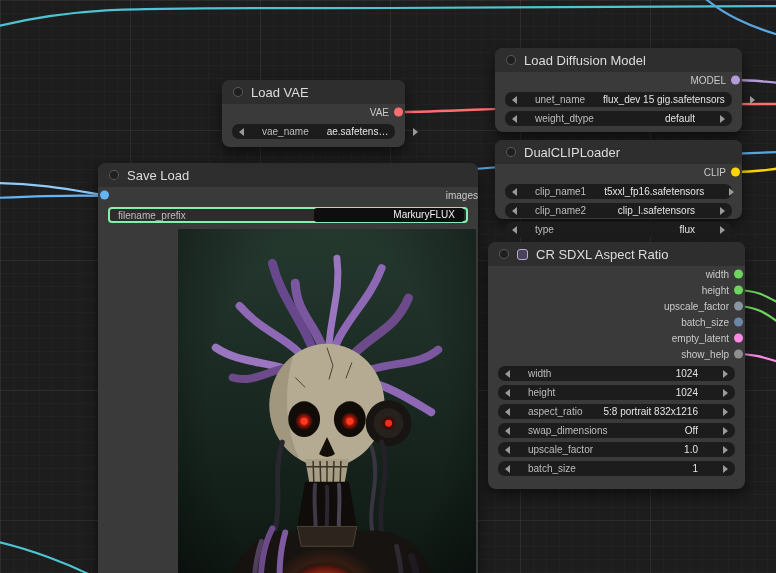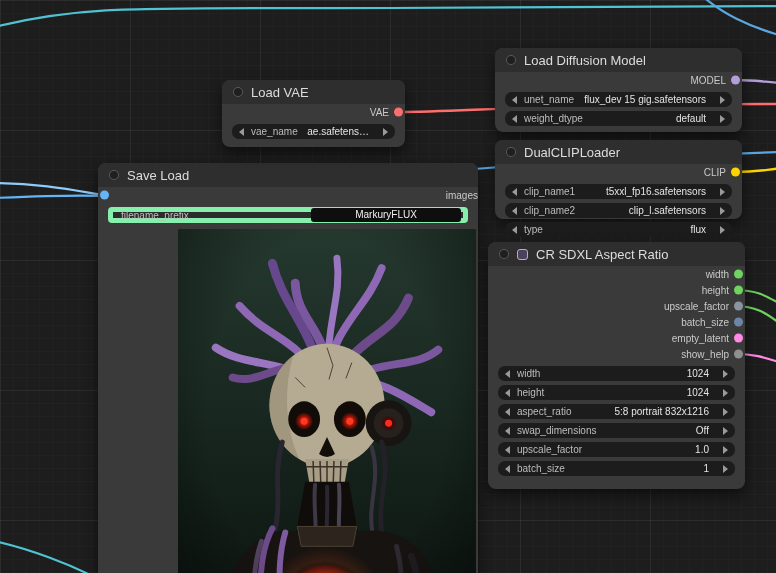--- a/index.html
+++ b/index.html
@@ -23,26 +23,26 @@
           background:#2e2e2e;border-radius:8px 8px 0 0;font-size:13px;color:#dcdcdc;white-space:nowrap}
   .cdot{width:10px;height:10px;border-radius:50%;background:#1f1f1f;box-shadow:inset 0 0 0 1px #5a5a5a;flex:0 0 auto}
   .badge{width:11px;height:11px;border-radius:3px;border:1.5px solid #b9a8dc;background:#4a4258;flex:0 0 auto}
   .srow{position:relative;height:16px;display:flex;align-items:center;font-size:10px;color:#c9c9c9}
   .srow.out{justify-content:flex-end;padding-right:16px}
   .srow.in{justify-content:flex-end;padding-left:14px}
   .sdot{position:absolute;top:50%;width:9px;height:9px;border-radius:50%;transform:translateY(-50%);background:#888}
   .srow.out .sdot{right:2px}
   .srow.in .sdot{left:2px}
   .widget{height:15px;margin:4px 10px 0;background:#1c1c1c;border-radius:7px;display:flex;
-          align-items:center;padding:0 7px;font-size:10px;color:#bdbdbd;gap:7px;white-space:nowrap}
+          align-items:center;padding:0 7px;font-size:10px;color:#bdbdbd;gap:18px;white-space:nowrap}
   .widget .val{margin-left:auto;color:#e4e4e4}
   .arrl{width:0;height:0;border-top:4px solid transparent;border-bottom:4px solid transparent;border-right:5px solid #9a9a9a;flex:0 0 auto}
   .arrr{width:0;height:0;border-top:4px solid transparent;border-bottom:4px solid transparent;border-left:5px solid #9a9a9a;flex:0 0 auto;margin-left:7px}
-  .textw{height:16px;background:#2c2c2c;border:5px solid #86efac;border-radius:4px;padding:0 2px 0 8px}
-  .tval{margin-left:auto;background:#0e0e0e;border-radius:3px;padding:1px 9px;color:#f0f0f0;min-width:150px;text-align:center;font-size:10px;line-height:12px}
+  .textw{height:16px;background:#2c2c2c;border:2px solid #86efac;border-radius:4px;padding:0 2px 0 8px}
+  .tval{margin-left:auto;background:#0e0e0e;border-radius:3px;padding:1px 9px;color:#f0f0f0;min-width:150px;text-align:right;font-size:10px;line-height:12px}
   .preview{position:absolute;left:80px;top:66px;width:298px;height:436px;border-radius:2px;overflow:hidden;background:#101814}
   .preview svg{display:block;width:100%;height:100%}
 </style>
 </head>
 <body>
 
 <div class="canvas">
 
   <svg class="links" width="776" height="573" viewBox="0 0 776 573">
     <path d="M -6 27 C 90 4 140 9 390 8 C 560 7 680 6 782 6" stroke-width="2.2" stroke="#4fc3d1"></path>

